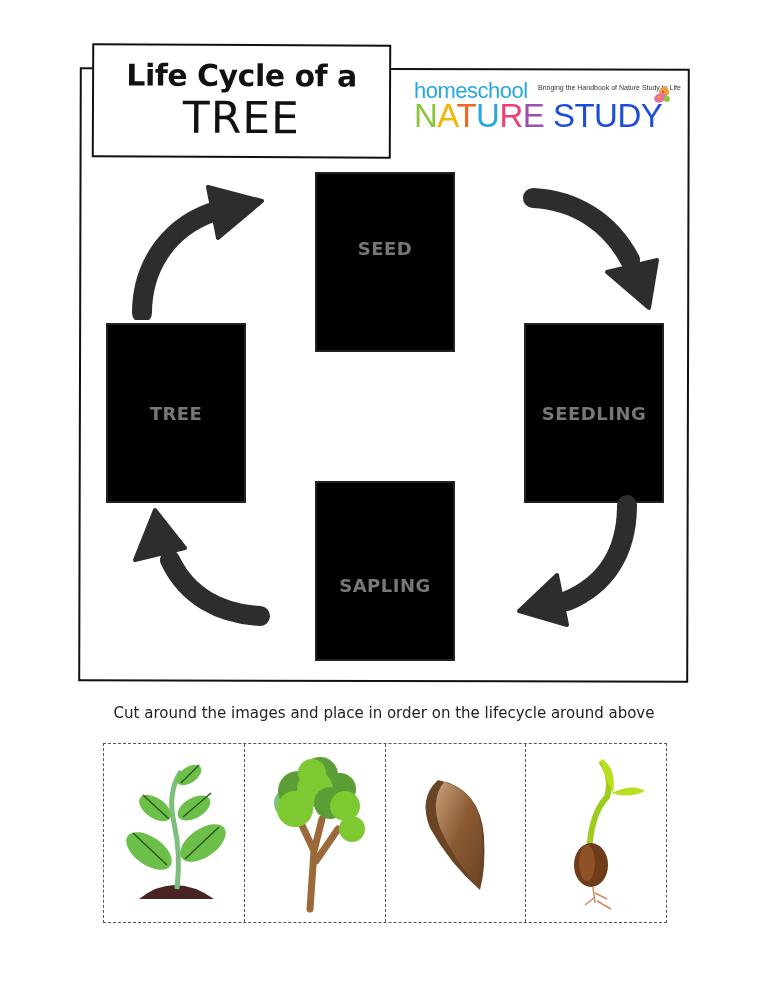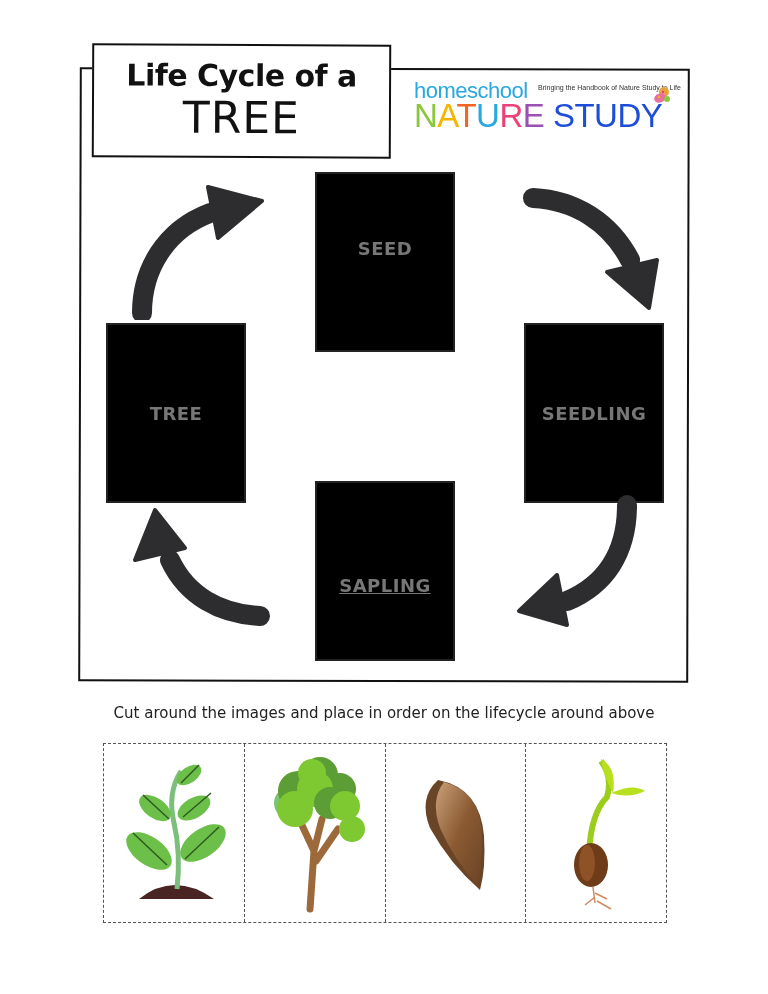--- a/index.html
+++ b/index.html
@@ -47,21 +47,21 @@
   </svg>
 </div>
 
 <div class="stage-box" style="left:315px; top:172px; width:136px; height:176px; align-items:flex-start;">
   <span class="stage-label" style="margin-top:64px;">SEED</span>
 </div>
 <div class="stage-box" style="left:524px; top:323px; width:136px; height:176px;text-align:center;">
   <span class="stage-label">SEEDLING</span>
 </div>
 <div class="stage-box" style="left:315px; top:481px; width:136px; height:176px; align-items:flex-end;">
-  <span class="stage-label" style="margin-bottom:63px;text-decoration:underline;">SAPLING</span>
+  <span class="stage-label" style="margin-bottom:63px;">SAPLING</span>
 </div>
 <div class="stage-box" style="left:106px; top:323px; width:136px; height:176px;">
   <span class="stage-label">TREE</span>
 </div>
 
 <svg class="arrow" style="left:120px; top:175px;" width="150" height="145" viewBox="0 0 150 145">
   <path d="M22 138 C22 95 45 55 90 38" stroke="#2d2d2f" stroke-width="20" fill="none" stroke-linecap="round"></path>
   <polygon points="88,12 142,26 98,63" fill="#2d2d2f" stroke="#2d2d2f" stroke-width="4" stroke-linejoin="round"></polygon>
 </svg>
 

